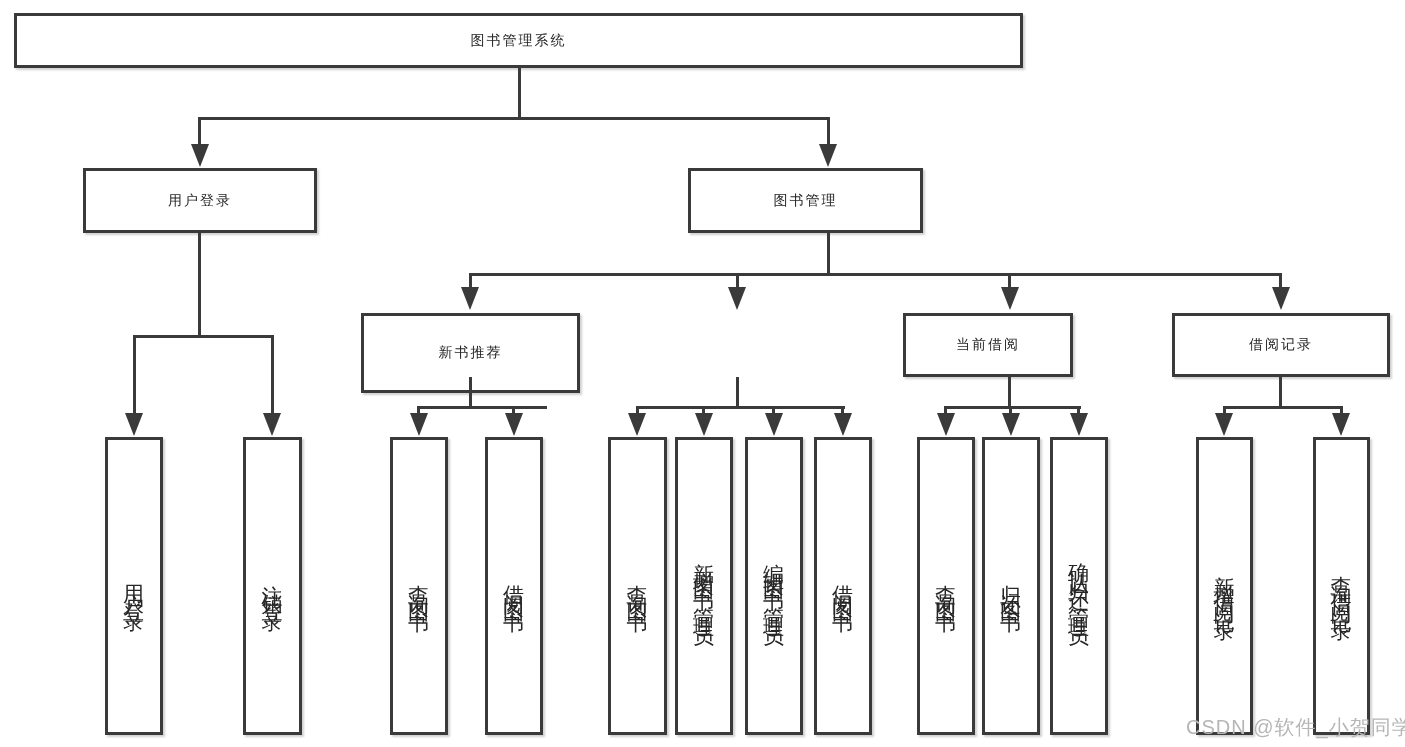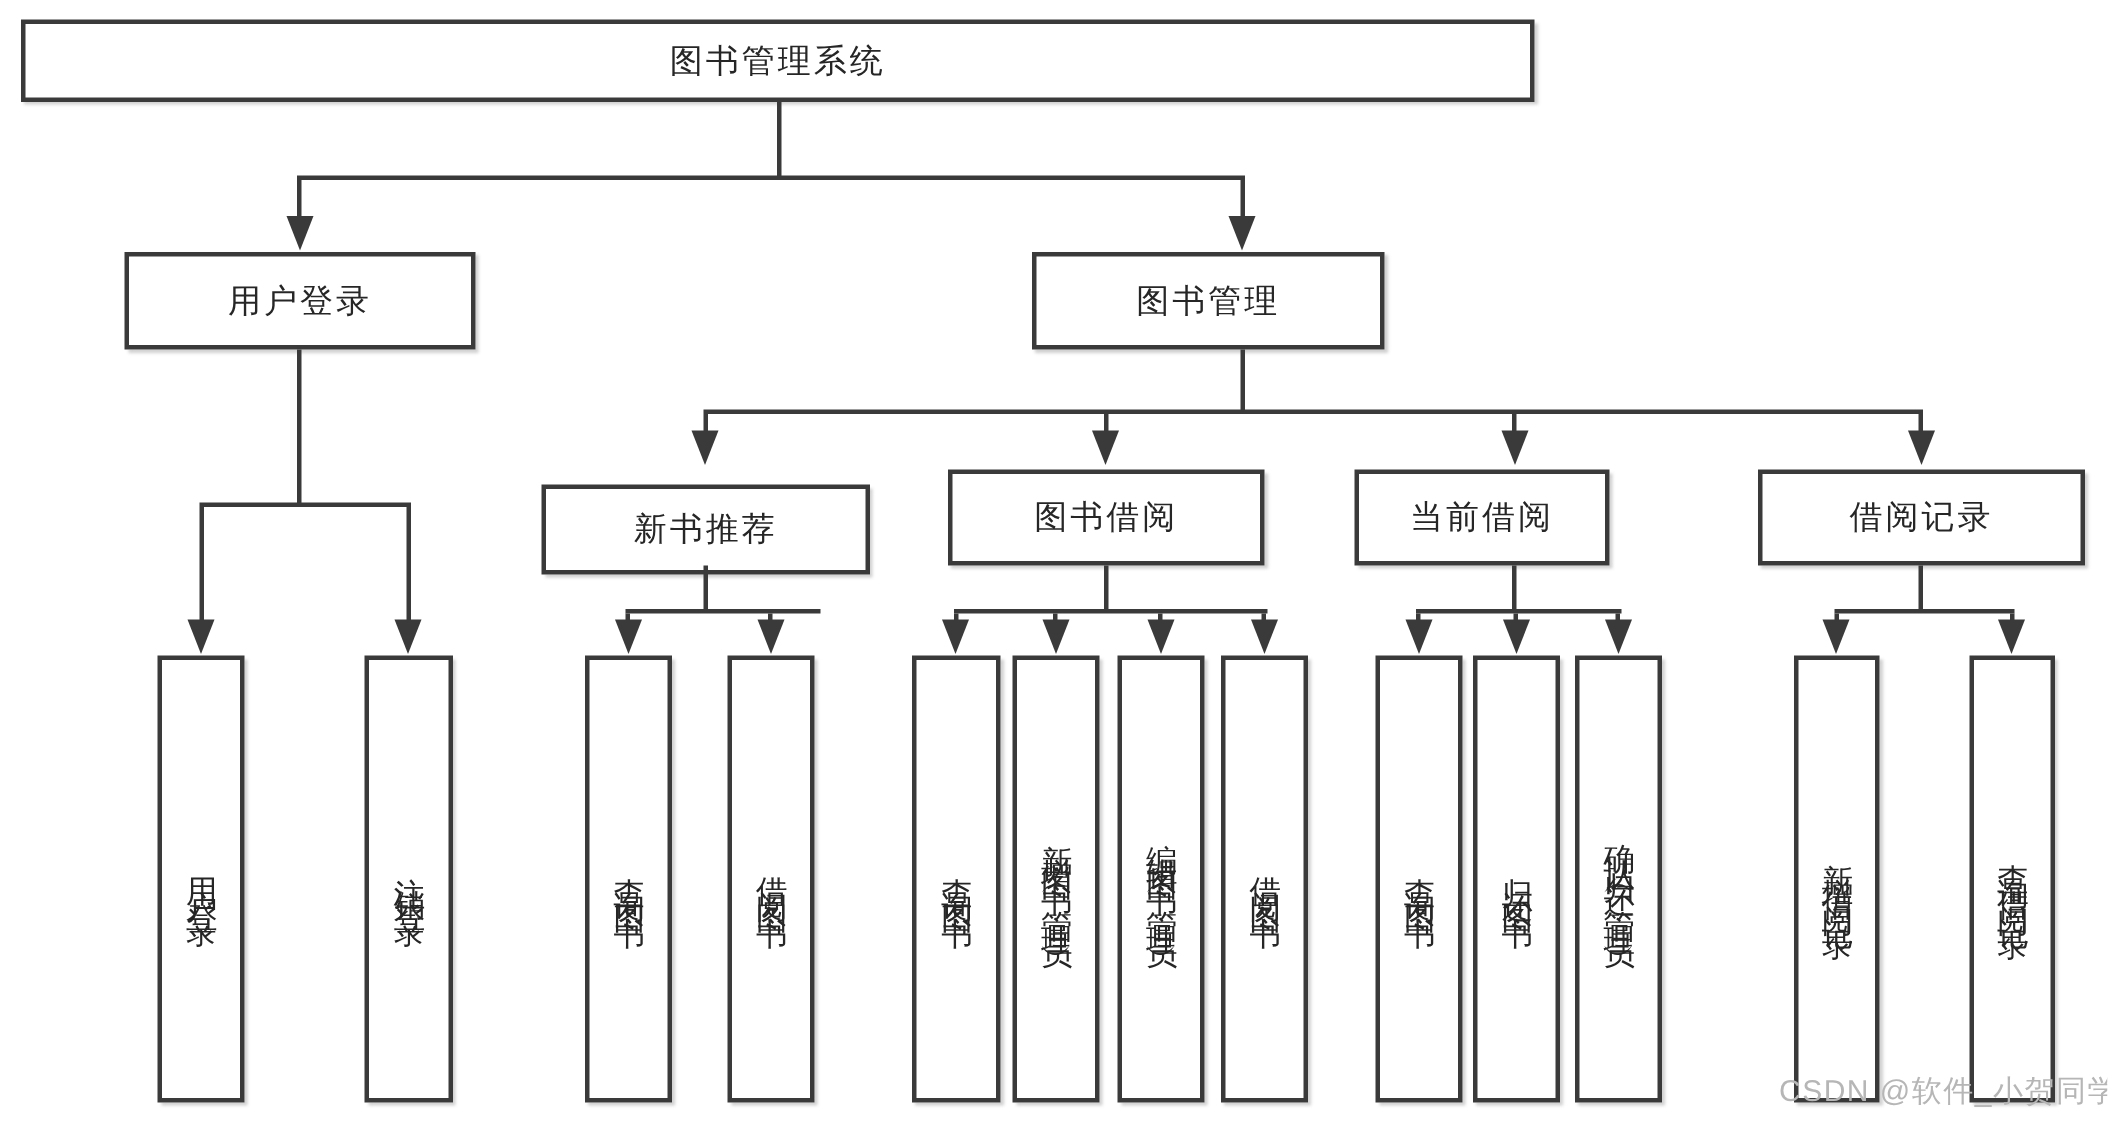--- a/index.html
+++ b/index.html
@@ -4,21 +4,21 @@
 <style>
   html,body{margin:0;padding:0;background:#ffffff;}
   .canvas{
     position:relative;width:1405px;height:747px;background:#ffffff;
     font-family:"Liberation Sans","DejaVu Sans",sans-serif;overflow:hidden;
   }
   .node{
     position:absolute;box-sizing:border-box;background:#ffffff;
     border:3px solid #3a3a3a;box-shadow:2px 2px 2px rgba(150,150,150,.45);
     display:flex;align-items:center;justify-content:center;
-    color:#262626;font-size:22px;letter-spacing:2px;white-space:nowrap;
+    color:#262626;font-size:14px;letter-spacing:2px;white-space:nowrap;
   }
   .leaf{
     writing-mode:vertical-rl;text-orientation:mixed;
     font-size:21px;letter-spacing:9px;white-space:normal;line-height:1;
   }
   .v{position:absolute;width:3px;background:#3a3a3a;}
   .h{position:absolute;height:3px;background:#3a3a3a;}
   .arr{
     position:absolute;width:0;height:0;
     border-left:9px solid transparent;border-right:9px solid transparent;
@@ -33,23 +33,22 @@
 <body>
 
 <div class="canvas">
 
   <div class="node" style="left:14px;top:13px;width:1009px;height:55px;">图书管理系统</div>
 
   <div class="node" style="left:83px;top:168px;width:234px;height:65px;">用户登录</div>
 
   <div class="node" style="left:688px;top:168px;width:235px;height:65px;">图书管理</div>
 
-  <div class="node" style="left:361px;top:323px;width:219px;height:60px;">新书推荐</div>
+  <div class="node" style="left:361px;top:313px;width:219px;height:80px;">新书推荐</div>
 
-  <div class="node" style="left:632px;top:313px;width:211px;height:64px;">图书借阅</div>
 
   <div class="node" style="left:903px;top:313px;width:170px;height:64px;">当前借阅</div>
 
   <div class="node" style="left:1172px;top:313px;width:218px;height:64px;">借阅记录</div>
 
   <div class="node leaf" style="left:105px;top:437px;width:58px;height:298px;">用户登录</div>
 
   <div class="node leaf" style="left:243px;top:437px;width:59px;height:298px;">注销登录</div>
 
   <div class="node leaf" style="left:390px;top:437px;width:58px;height:298px;">查询图书</div>

